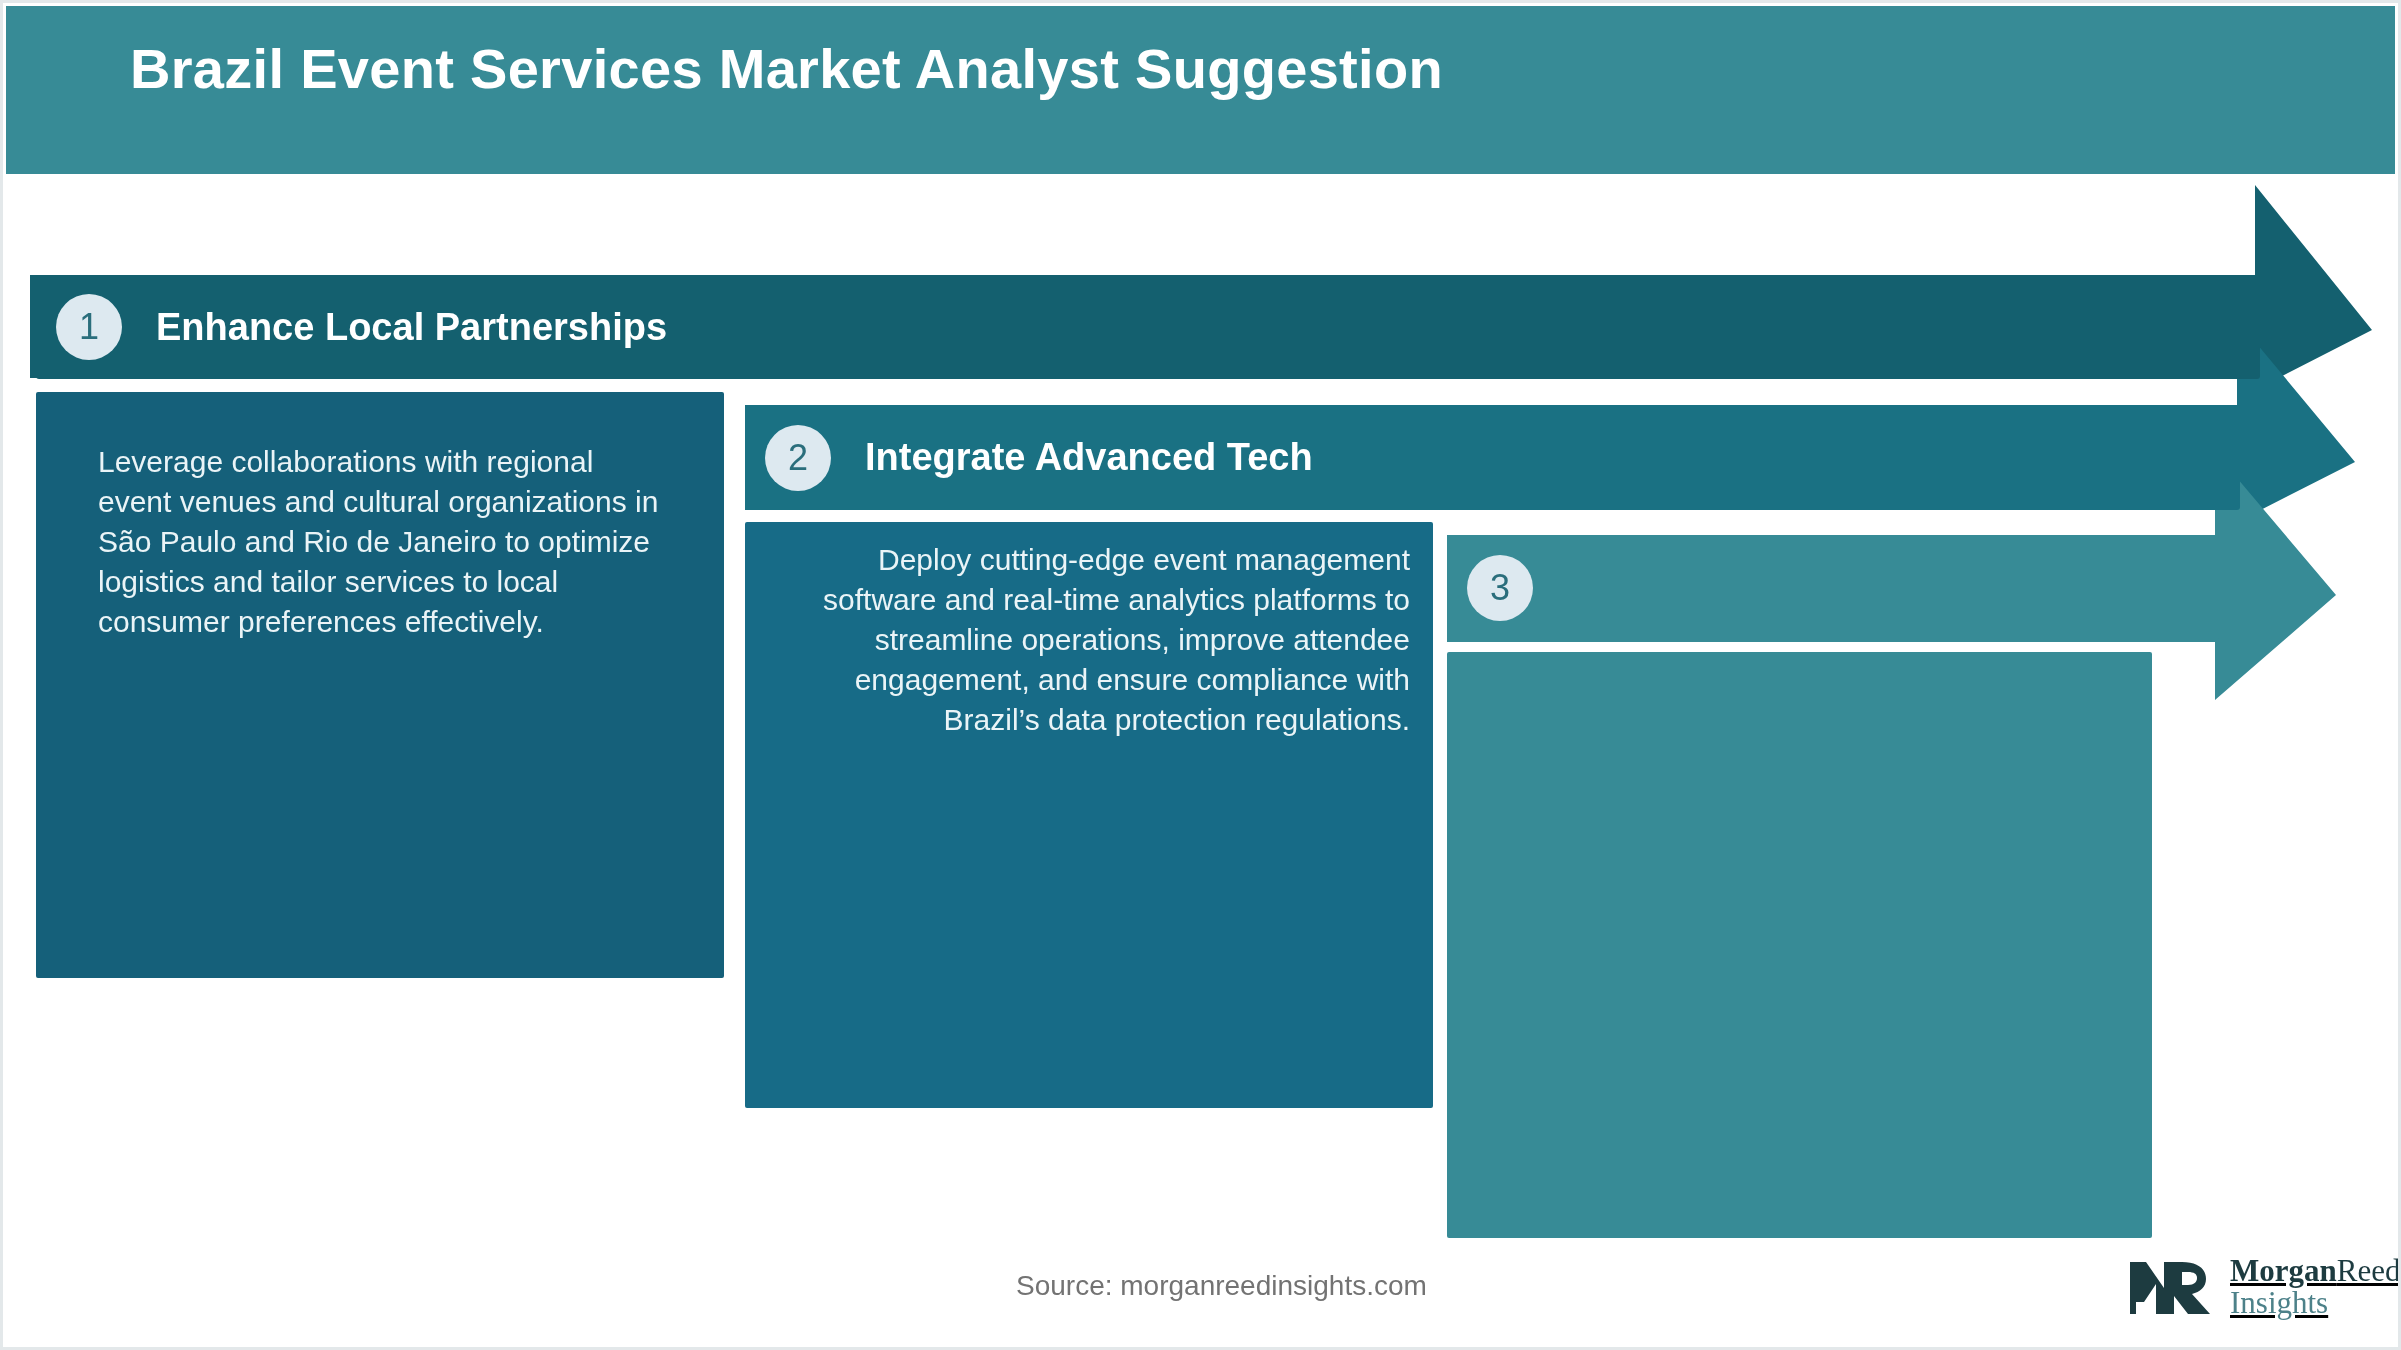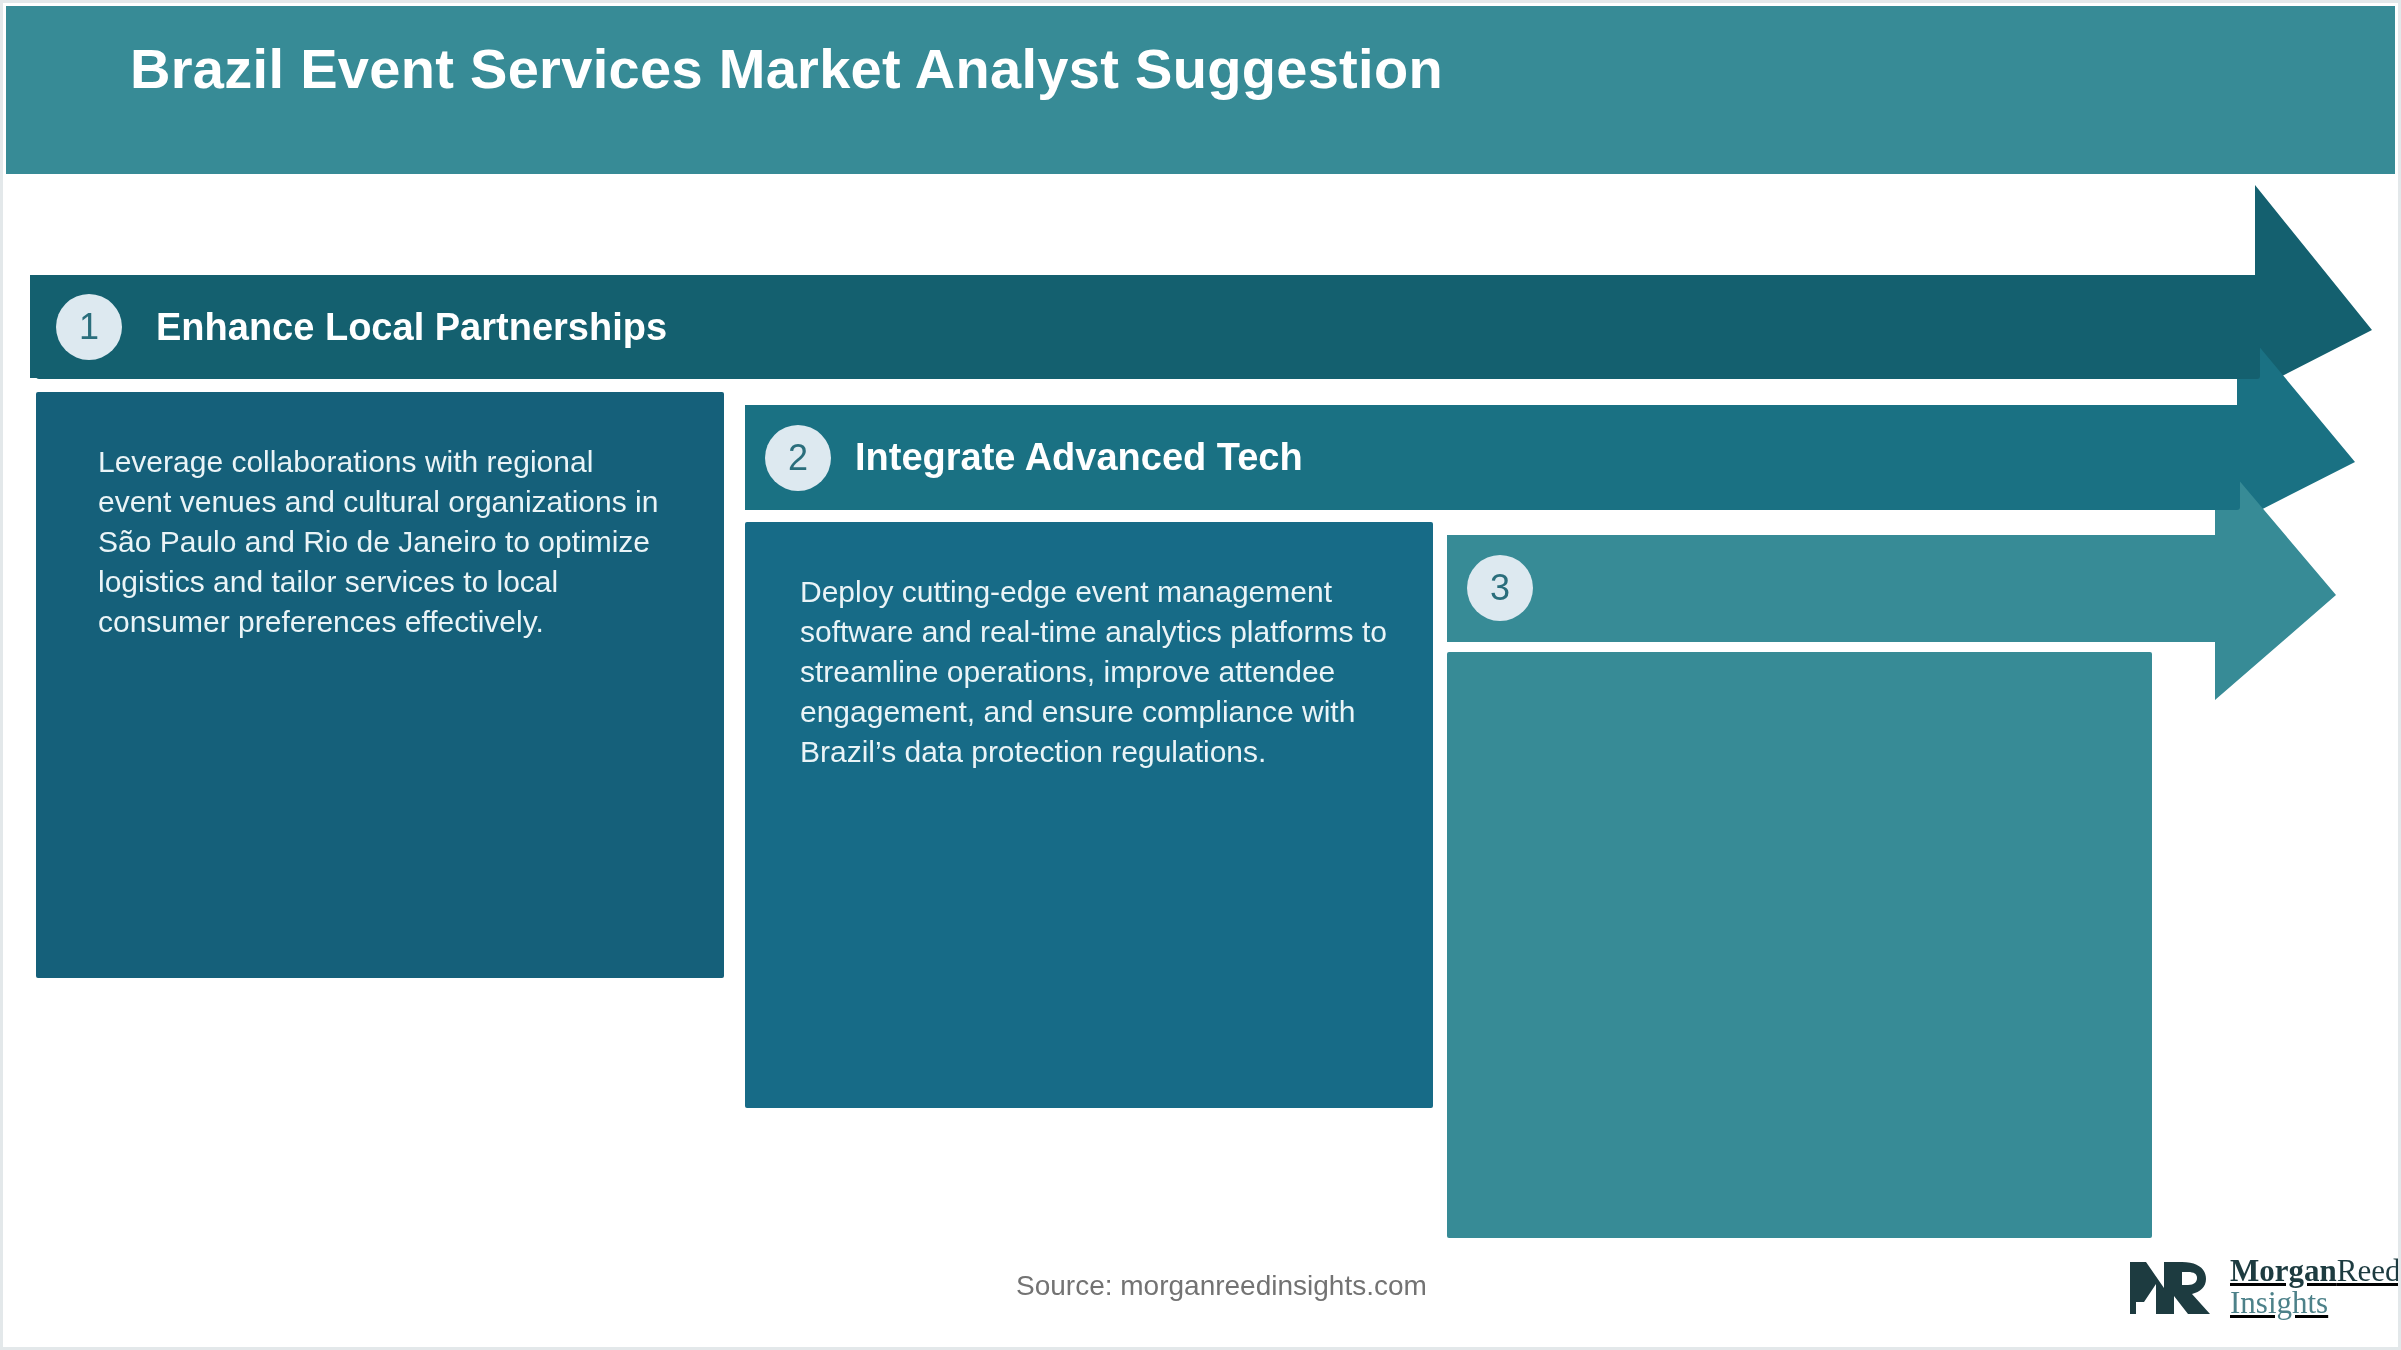--- a/index.html
+++ b/index.html
@@ -89,25 +89,25 @@
     <div class="band-title" style="margin-left:34px;">Enhance Local Partnerships</div>
   </div>
 
   <div class="card" style="left:36px;top:392px;width:688px;height:586px;background:#15607a;"></div>
   <div class="card-text" style="left:98px;top:442px;width:566px;">Leverage collaborations with regional event venues and cultural organizations in São Paulo and Rio de Janeiro to optimize logistics and tailor services to local consumer preferences effectively.</div>
 
   <div class="band" style="left:745px;top:405px;width:1495px;height:105px;background:#1a7183;padding-left:20px;">
     <div class="badge" style="background:#dde9f0;color:#2a6e7c;">
       <span>2</span>
     </div>
-    <div class="band-title" style="margin-left:24px;">Integrate Advanced Tech</div>
+    <div class="band-title" style="margin-left:34px;">Integrate Advanced Tech</div>
   </div>
 
   <div class="card" style="left:745px;top:522px;width:688px;height:586px;background:#176b87;"></div>
-  <div class="card-text" style="left:800px;top:572px;width:610px;">Deploy cutting-edge event management software and real-time analytics platforms to streamline operations, improve attendee engagement, and ensure compliance with Brazil’s data protection regulations.</div>
+  <div class="card-text" style="left:800px;top:540px;width:610px;text-align:right;">Deploy cutting-edge event management software and real-time analytics platforms to streamline operations, improve attendee engagement, and ensure compliance with Brazil’s data protection regulations.</div>
 
   <div class="band" style="left:1447px;top:535px;width:772px;height:106px;background:#378b96;padding-left:20px;">
     <div class="badge" style="background:#dde9f0;color:#2a6e7c;">
       <span>3</span>
     </div>
   </div>
 
   <div class="card" style="left:1447px;top:652px;width:705px;height:586px;background:#378b96;"></div>
 
   <div class="source">Source: morganreedinsights.com</div>

